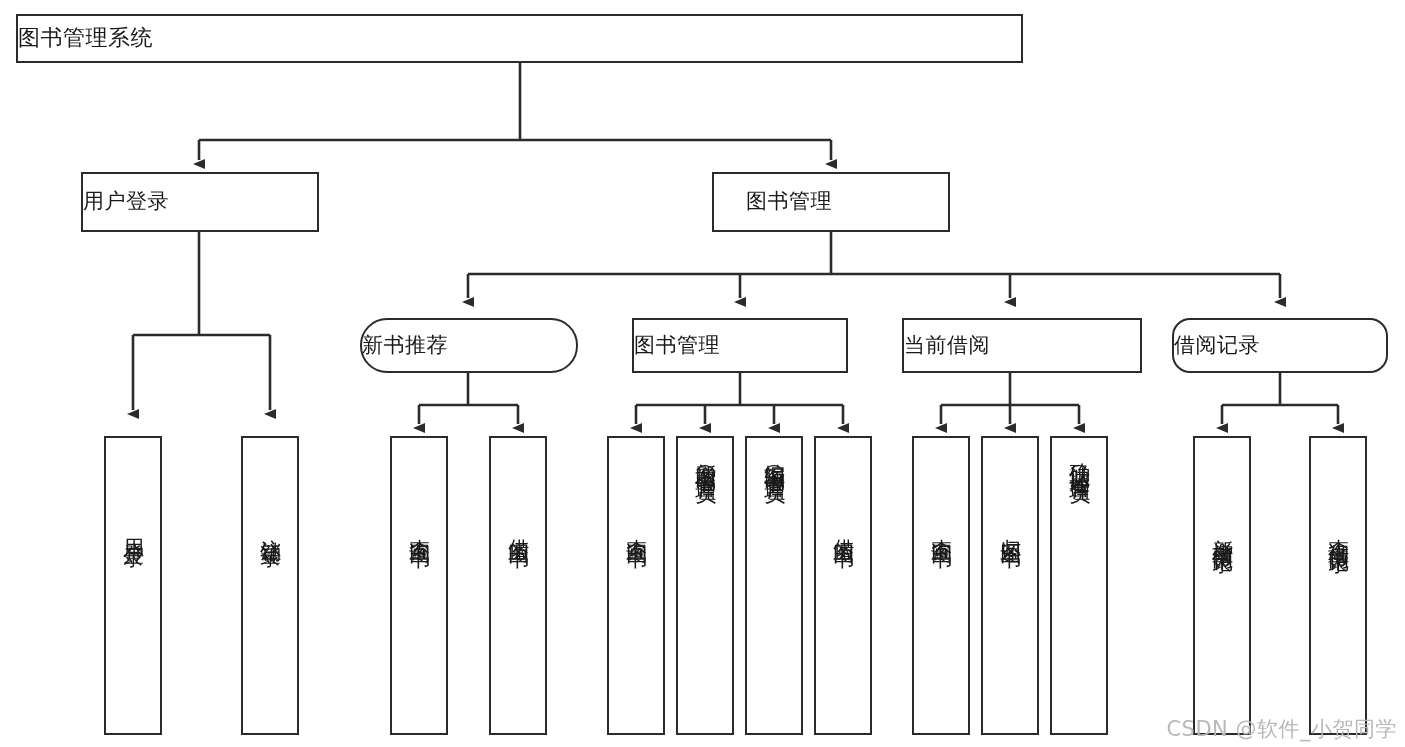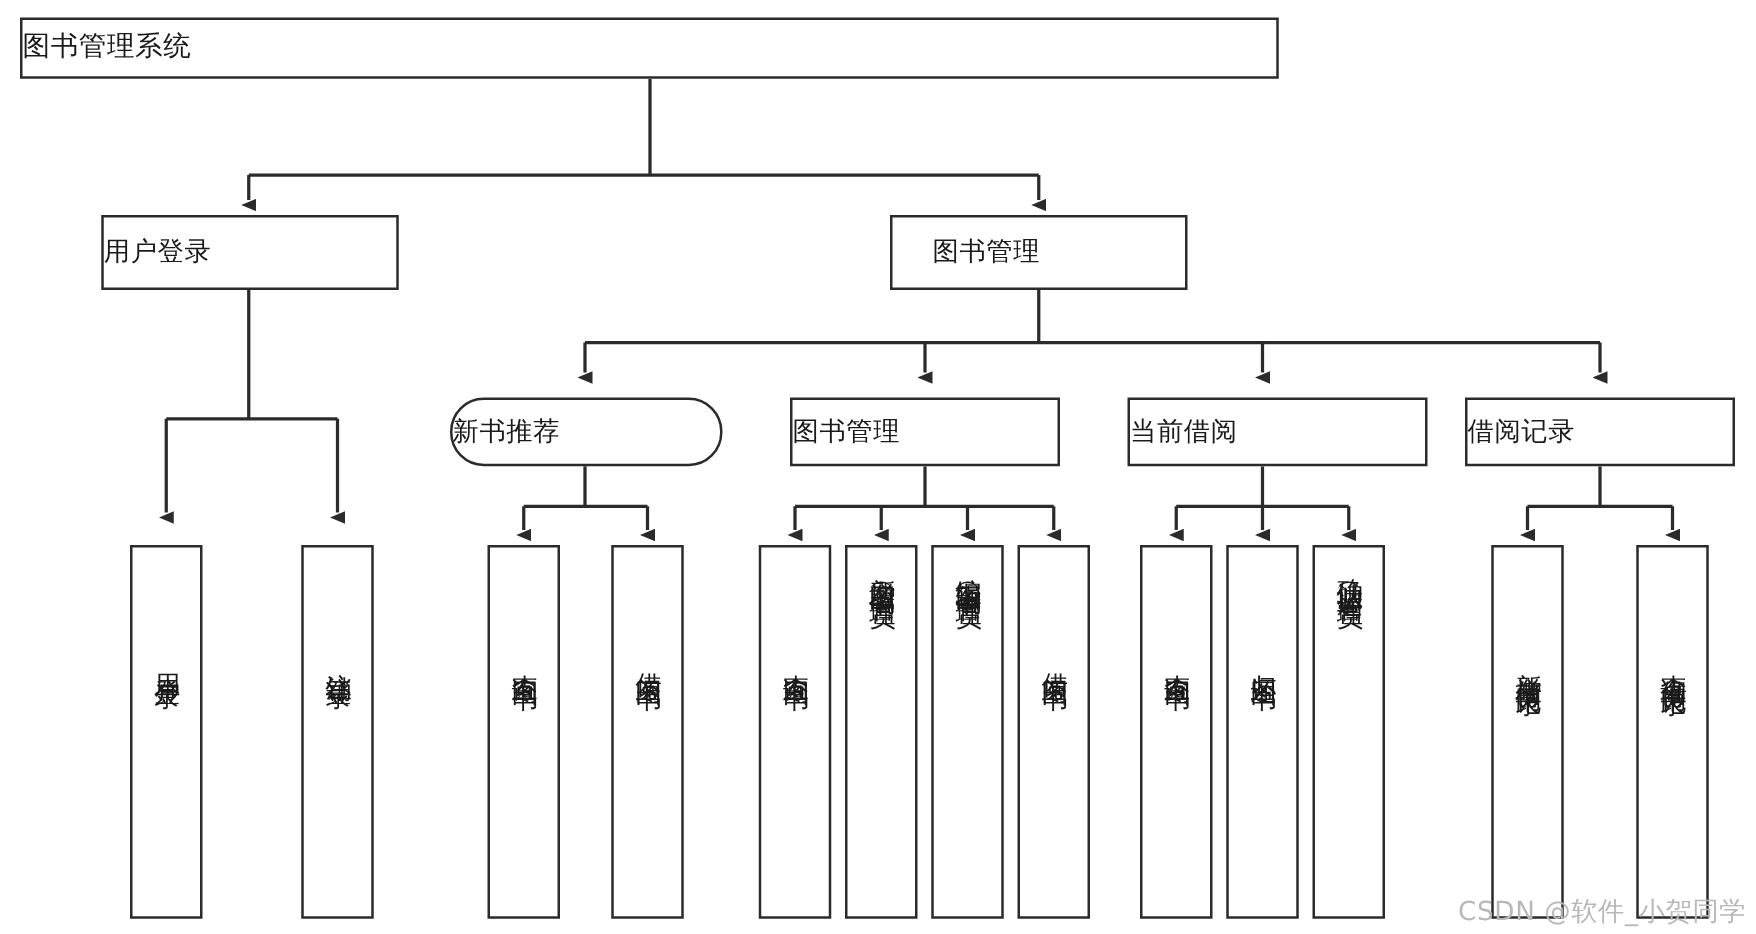--- a/index.html
+++ b/index.html
@@ -143,21 +143,21 @@
 
   <div class="node node-h" style="left:360px; top:318px; width:218px; height:55px;border-radius:27px;">
     <span>新书推荐</span>
   </div>
   <div class="node node-h" style="left:632px; top:318px; width:216px; height:55px;">
     <span>图书管理</span>
   </div>
   <div class="node node-h" style="left:902px; top:318px; width:240px; height:55px;">
     <span>当前借阅</span>
   </div>
-  <div class="node node-h" style="left:1172px; top:318px; width:216px; height:55px;">
+  <div class="node node-h" style="left:1172px; top:318px; width:216px; height:55px;border-radius:18px;">
     <span>借阅记录</span>
   </div>
 
   <div class="node leaf mid" style="left:104px; top:436px; width:58px; height:299px;">
     <span class="vtext">用户登录</span>
   </div>
   <div class="node leaf mid" style="left:241px; top:436px; width:58px; height:299px;">
     <span class="vtext">注销登录</span>
   </div>
 

